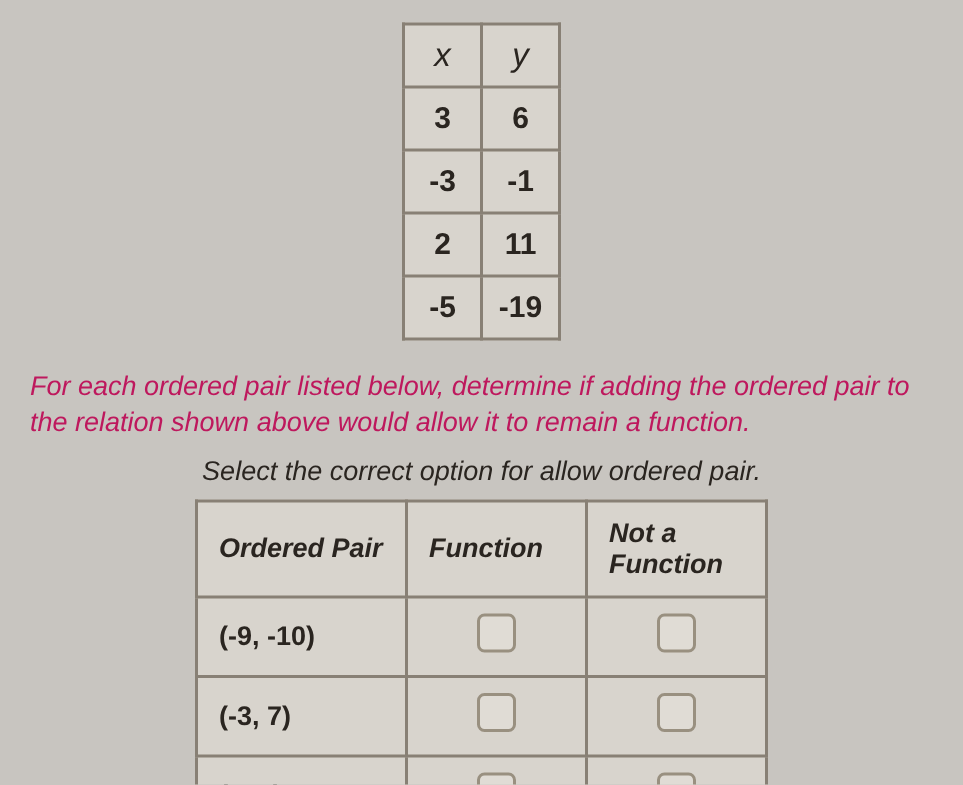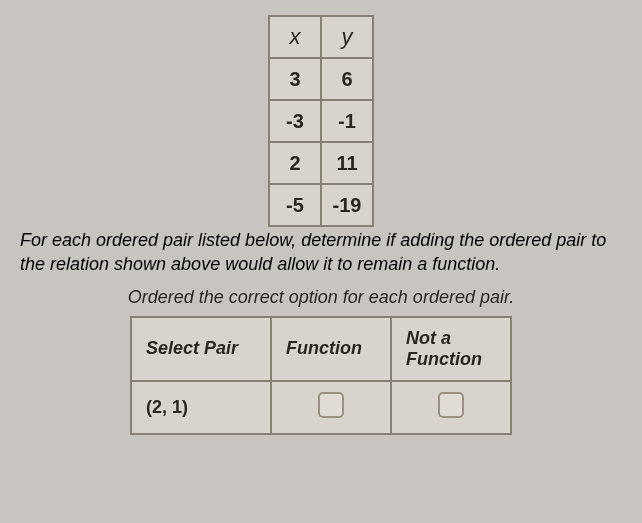--- a/index.html
+++ b/index.html
@@ -31,23 +31,23 @@
       font-size: 20px;
       font-weight: bold;
       color: #2a2520;
     }
     .xy-table th {
       font-style: italic;
       font-weight: normal;
       font-size: 22px;
     }
     .instructions {
-      margin-top: 1px;
+      margin-top: 18px;
       font-size: 18px;
-      color: #000000;
+      color: #be185d;
       text-align: left;
       padding: 0 10px;
       line-height: 1.35;
       font-style: italic;
       width: 100%;
     }
     .sub-instructions {
       margin-top: 10px;
       font-size: 18px;
       color: #2a2520;
@@ -108,28 +108,38 @@
     <td>11</td>
   </tr>
   <tr>
     <td>-5</td>
     <td>-19</td>
   </tr>
 </tbody>
   </table>
 
 <div class="instructions">For each ordered pair listed below, determine if adding the ordered pair to the relation shown above would allow it to remain a function.</div>
-<div class="sub-instructions">Ordered the correct option for each ordered pair.</div>
+<div class="sub-instructions">Select the correct option for allow ordered pair.</div>
 
 <table class="answer-table">
   <tbody>
       <tr>
-    <th>Select Pair</th>
+    <th>Ordered Pair</th>
     <th>Function</th>
     <th>Not a Function</th>
+  </tr>
+  <tr>
+    <td class="pair-cell">(-9, -10)</td>
+    <td class="check-cell"><span class="checkbox"></span></td>
+    <td class="check-cell"><span class="checkbox"></span></td>
+  </tr>
+  <tr>
+    <td class="pair-cell">(-3, 7)</td>
+    <td class="check-cell"><span class="checkbox"></span></td>
+    <td class="check-cell"><span class="checkbox"></span></td>
   </tr>
   <tr>
     <td class="pair-cell">(2, 1)</td>
     <td class="check-cell"><span class="checkbox"></span></td>
     <td class="check-cell"><span class="checkbox"></span></td>
   </tr>
 </tbody>
   </table>
 
 </body></html>

